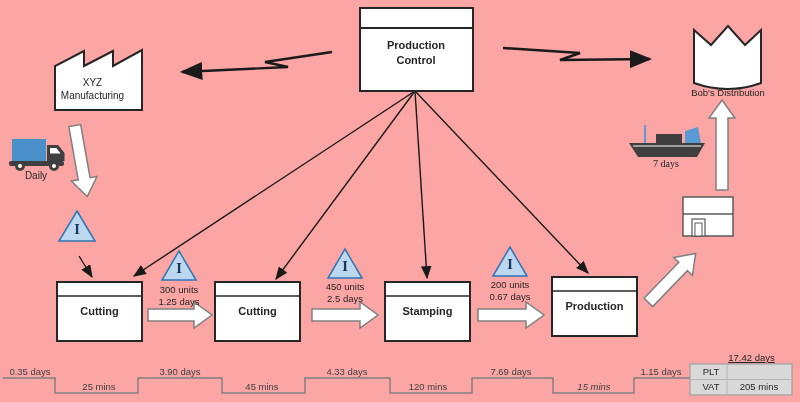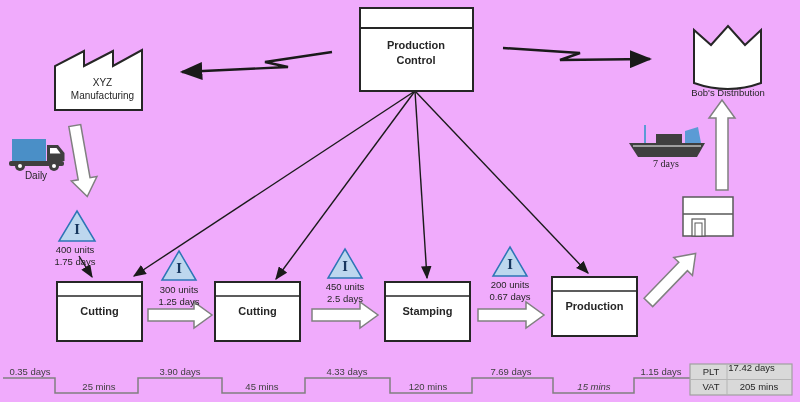--- a/index.html
+++ b/index.html
@@ -1,17 +1,17 @@
 <!DOCTYPE html>
 <html><head>
 <meta charset="utf-8">
 <style>
   html,body{margin:0;padding:0;background:#ffffff;}
   .canvas{
-    position:relative;width:800px;height:402px;background:#f0abfc;overflow:hidden;
+    position:relative;width:800px;height:402px;background:#fca5a5;overflow:hidden;
     font-family:"Liberation Sans",sans-serif;color:#262626;
   }
   .canvas svg{position:absolute;left:0;top:0;}
   .lbl{position:absolute;text-align:center;color:#262626;line-height:12px;font-size:10px;}
   .lbl.bold{font-weight:bold;font-size:11px;}
   .lbl.small{font-size:9.5px;line-height:11.5px;}
   .lbl.tl{font-size:9.5px;color:#404040;line-height:10px;}
   .inv-sym{font-family:"DejaVu Serif",serif;font-weight:bold;font-size:12px;color:#17375e;line-height:12px;}
   .two-line{line-height:13px;}
 </style>
@@ -109,40 +109,36 @@
 
     <g>
       <rect x="690" y="364" width="102" height="31" fill="#d9d9d9" stroke="#a0a0a0" stroke-width="1.2"></rect>
       <line x1="690" y1="379.5" x2="792" y2="379.5" stroke="#b5b5b5" stroke-width="1"></line>
       <line x1="727" y1="364" x2="727" y2="395" stroke="#b5b5b5" stroke-width="1"></line>
     </g>
   </svg>
 
   <div class="lbl bold two-line" style="left:376px;top:38px;width:80px;line-height:15px;">Production Control</div>
 
-  <div class="lbl two-line" style="left:62px;top:76px;width:81px;">XYZ Manufacturing</div>
+  <div class="lbl two-line" style="left:52px;top:76px;width:81px;">XYZ Manufacturing</div>
   <div class="lbl" style="left:8px;top:170px;width:56px;">Daily</div>
 
   <div class="lbl small two-line" style="left:687px;top:49px;width:82px;line-height:12px;margin-top:38px;">Bob's Distribution</div>
   <div class="lbl" style="left:637px;top:158px;width:58px;font-family:Liberation Serif, serif;">7 days</div>
 
   <div class="lbl bold" style="left:57px;top:305px;width:85px;">Cutting</div>
   <div class="lbl bold" style="left:215px;top:305px;width:85px;">Cutting</div>
   <div class="lbl bold" style="left:385px;top:305px;width:85px;">Stamping</div>
   <div class="lbl bold" style="left:552px;top:300px;width:85px;">Production</div>
 
   <div class="lbl inv-sym" style="left:62px;top:224px;width:30px;">I</div>
   <div class="lbl inv-sym" style="left:164px;top:263px;width:30px;">I</div>
   <div class="lbl inv-sym" style="left:330px;top:261px;width:30px;">I</div>
   <div class="lbl inv-sym" style="left:495px;top:259px;width:30px;">I</div>
 
-  <div class="lbl small" style="left:42px;top:244px;width:66px;">
-    <div>400 units</div>
-    <div>1.75 days</div>
-  </div>
   <div class="lbl small" style="left:146px;top:284px;width:66px;">
     <div>300 units</div>
     <div>1.25 days</div>
   </div>
   <div class="lbl small" style="left:312px;top:281px;width:66px;">
     <div>450 units</div>
     <div>2.5 days</div>
   </div>
   <div class="lbl small" style="left:477px;top:279px;width:66px;">
     <div>200 units</div>
@@ -154,17 +150,17 @@
   <div class="lbl tl" style="left:317px;top:367px;width:60px;">4.33 days</div>
   <div class="lbl tl" style="left:481px;top:367px;width:60px;">7.69 days</div>
   <div class="lbl tl" style="left:631px;top:367px;width:60px;">1.15 days</div>
 
   <div class="lbl tl" style="left:69px;top:382px;width:60px;">25 mins</div>
   <div class="lbl tl" style="left:232px;top:382px;width:60px;">45 mins</div>
   <div class="lbl tl" style="left:398px;top:382px;width:60px;">120 mins</div>
   <div class="lbl tl" style="left:564px;top:382px;width:60px;font-style:italic;">15 mins</div>
 
   <div class="lbl tl" style="left:696px;top:367px;width:30px;color:#262626;">PLT</div>
-  <div class="lbl tl" style="left:728px;top:363px;width:47px;color:#262626;">17.42 days</div>
+  <div class="lbl tl" style="left:728px;top:353px;width:47px;color:#262626;text-decoration:underline;">17.42 days</div>
   <div class="lbl tl" style="left:696px;top:382px;width:30px;color:#262626;">VAT</div>
   <div class="lbl tl" style="left:728px;top:382px;width:62px;color:#262626;">205 mins</div>
 
 </div>
 
 </body></html>

